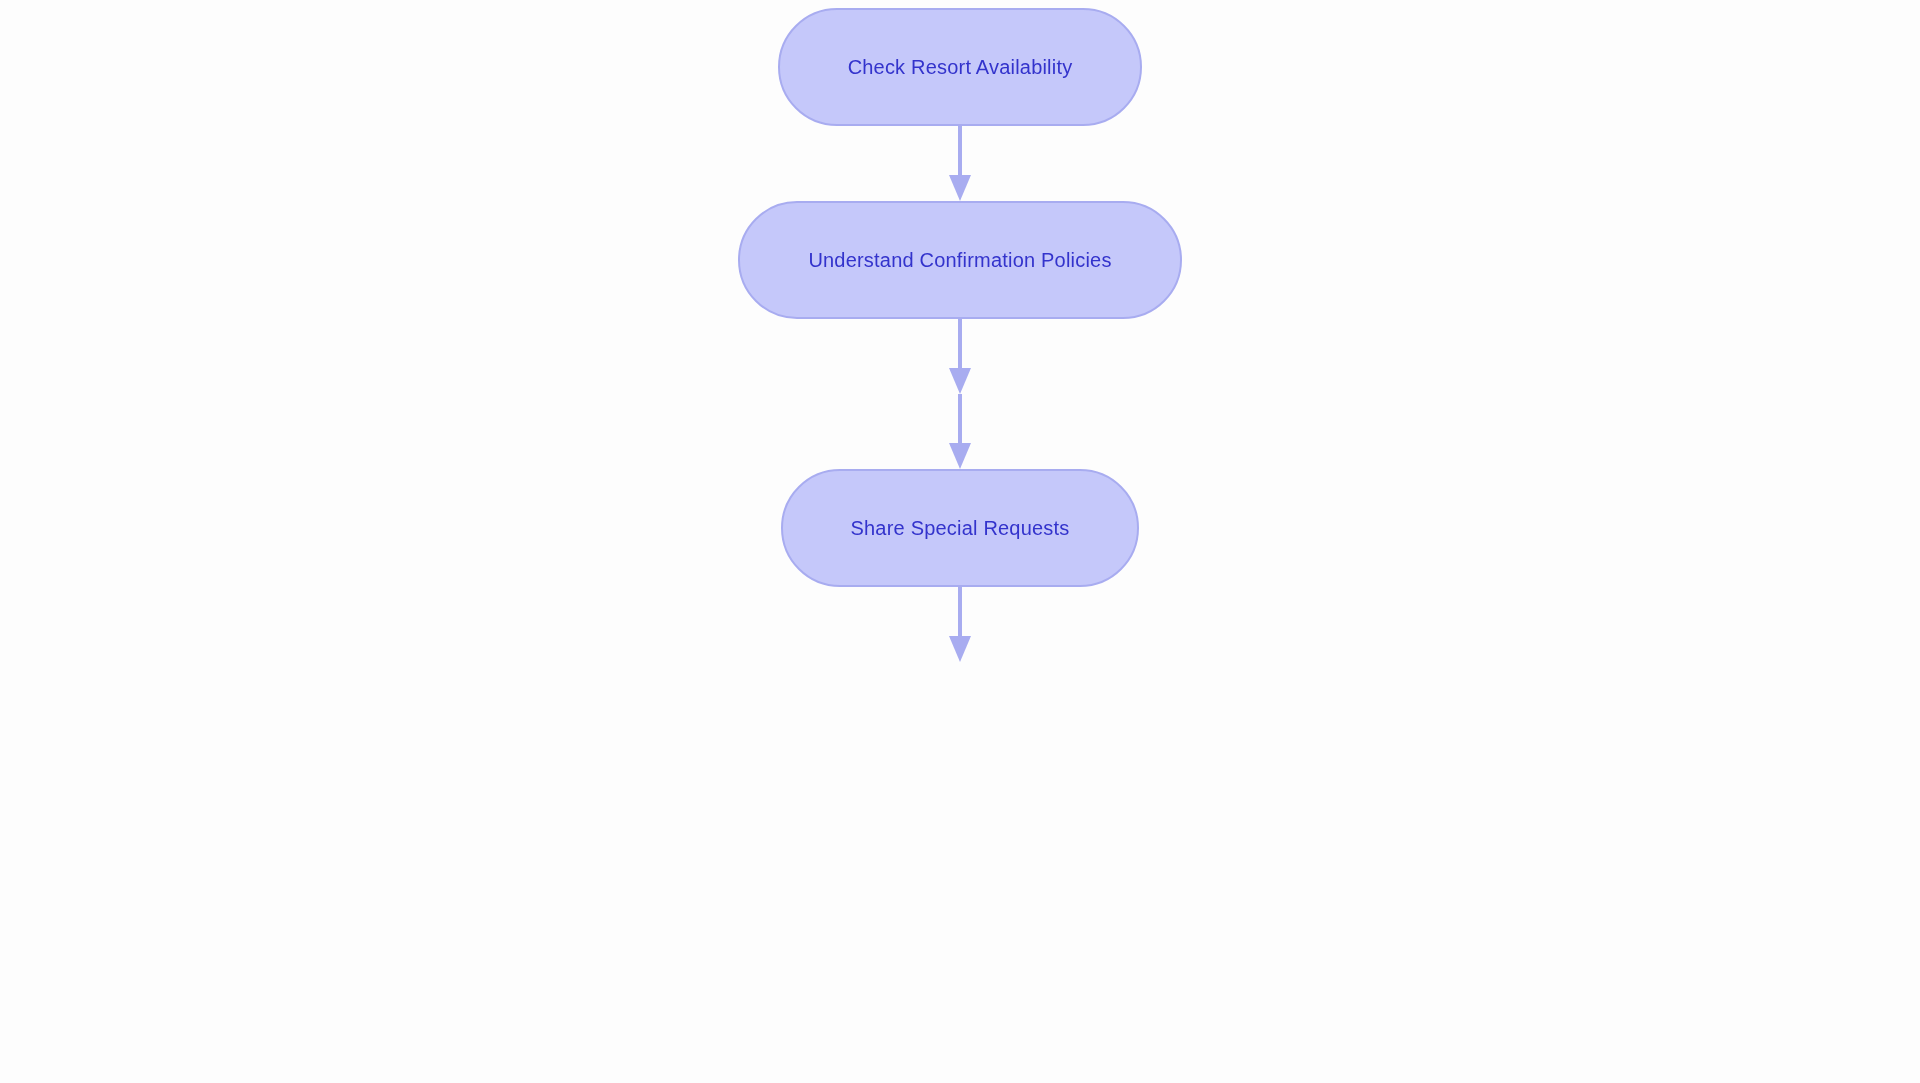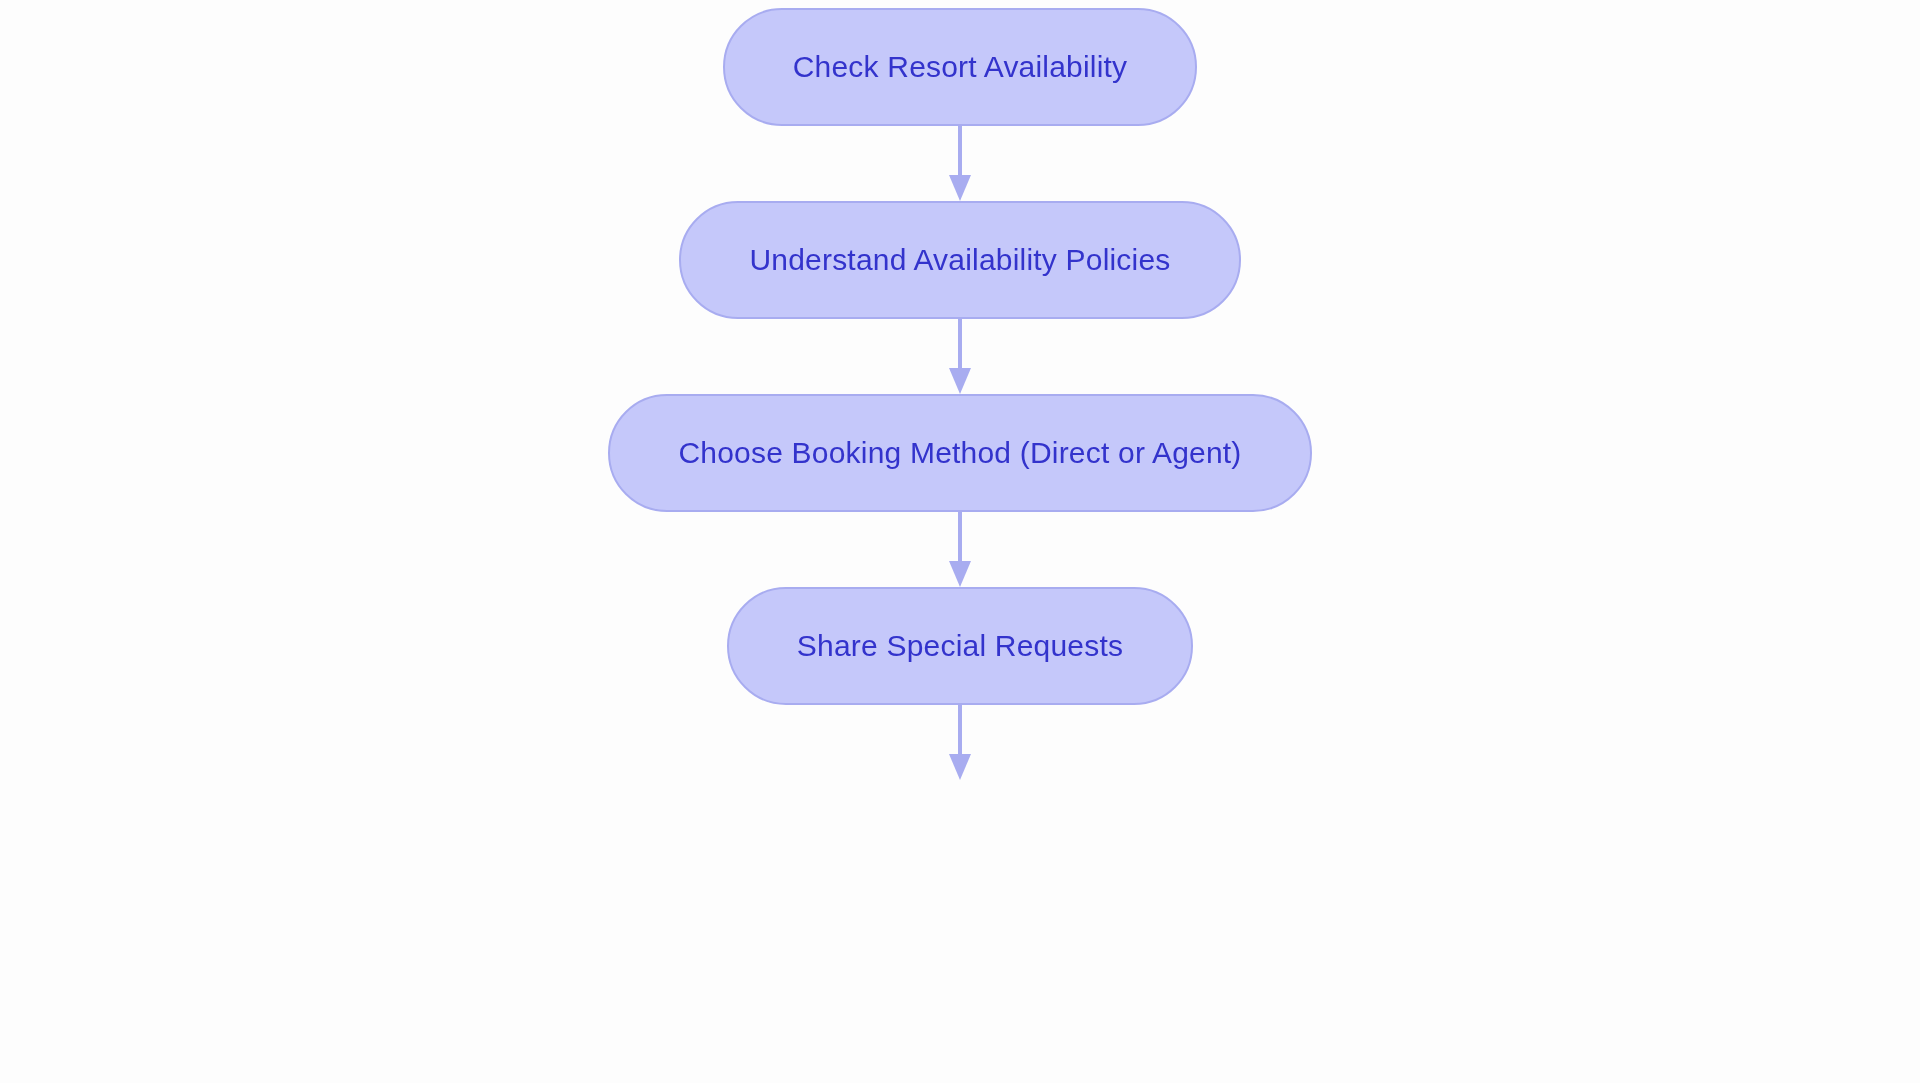--- a/index.html
+++ b/index.html
@@ -24,21 +24,21 @@
     justify-content: flex-start;
     box-sizing: border-box;
     padding-top: 8px;
   }
 
   .node {
     background: #c5c8fa;
     border: 2px solid #a8acf0;
     border-radius: 999px;
     color: #3333cc;
-    font-size: 30px;
+    font-size: 20px;
     font-weight: 400;
     letter-spacing: 0.2px;
     line-height: 1;
     height: 118px;
     box-sizing: border-box;
     display: flex;
     align-items: center;
     justify-content: center;
     padding: 0 68px;
     white-space: nowrap;
@@ -82,31 +82,28 @@
   <div class="node">
     <span>Check Resort Availability</span>
   </div>
 
   <div class="connector">
     <div class="stem"></div>
     <div class="head"></div>
   </div>
 
   <div class="node">
-    <span>Understand Availability Policies</span>
+    <span>Understand Confirmation Policies</span>
   </div>
 
   <div class="connector">
     <div class="stem"></div>
     <div class="head"></div>
   </div>
 
-  <div class="node">
-    <span>Choose Booking Method (Direct or Agent)</span>
-  </div>
 
   <div class="connector">
     <div class="stem"></div>
     <div class="head"></div>
   </div>
 
   <div class="node">
     <span>Share Special Requests</span>
   </div>
 

